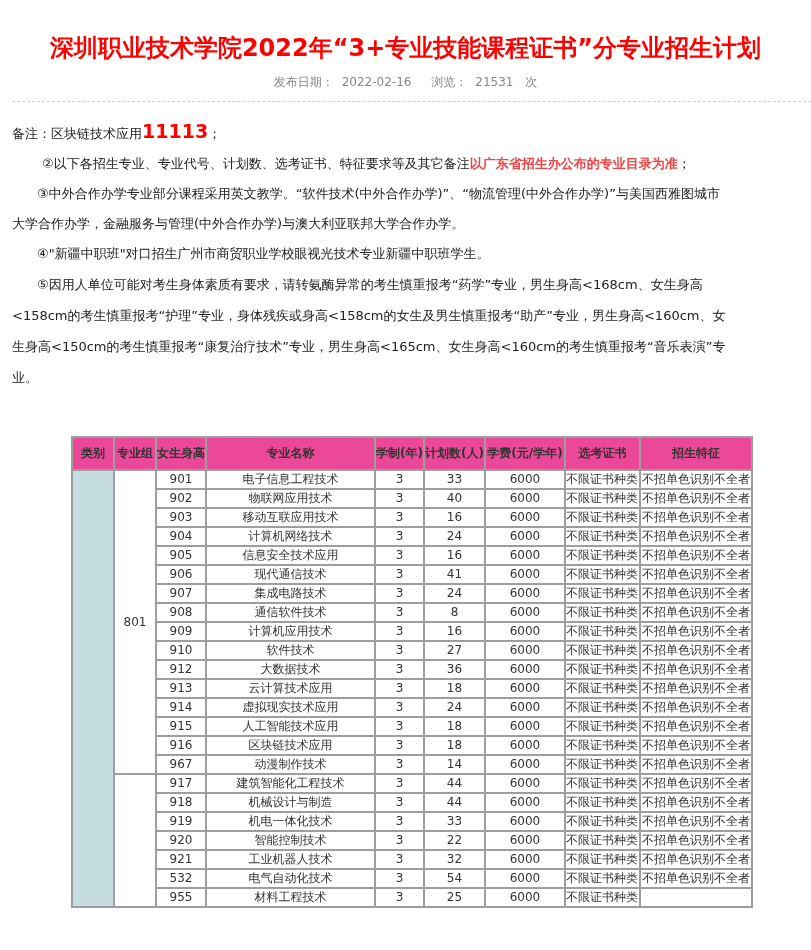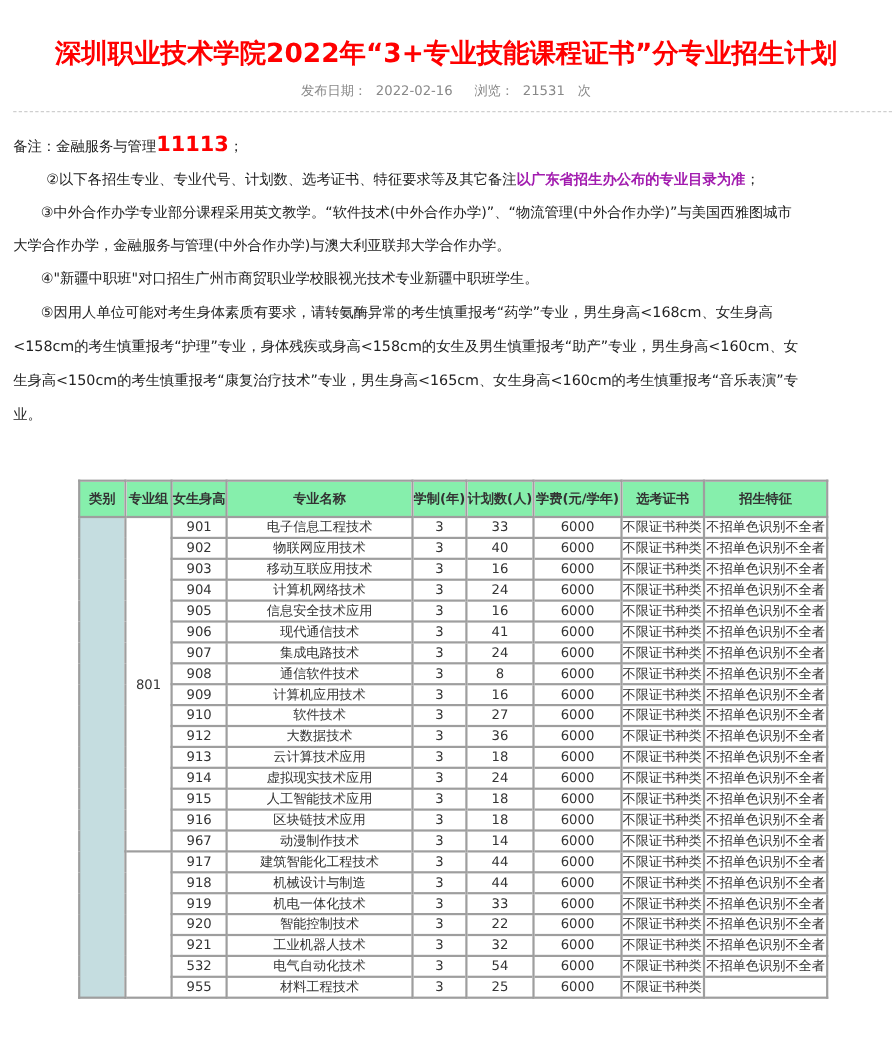--- a/index.html
+++ b/index.html
@@ -8,50 +8,50 @@
   .title { position: absolute; top: 32px; left: 0; width: 811px; text-align: center;
            font-size: 24px; font-weight: bold; color: #ff0000; letter-spacing: 0px; }
   .meta { position: absolute; top: 74px; left: 0; width: 811px; text-align: center;
           font-size: 12px; color: #888; }
   .meta span { margin: 0 4px; text-align: center; }
   .divider { position: absolute; top: 101px; left: 12px; width: 799px; height: 0;
              border-top: 1px dashed #cfcfcf; }
   .notes { position: absolute; top: 116px; left: 12px; width: 790px; font-size: 13px; color: #222; }
   .notes p { margin: 0; line-height: 30px; }
   .notes .code { color: #ff0000; font-weight: bold; font-size: 19px; text-align: right; }
-  .notes .red { color: #a21caf; font-weight: bold; }
+  .notes .red { color: #ef4444; font-weight: bold; }
   .ind1 { padding-left: 30px; }
   .ind2 { padding-left: 25px; }
   .wrap { line-height: 31px !important; }
 
   table.plan { position: absolute; top: 436px; left: 71px; border-collapse: collapse;
                font-size: 12px; color: #333; table-layout: fixed; }
   table.plan th, table.plan td { border: 2px solid #9e9e9e; padding: 0; text-align: center;
                white-space: nowrap; overflow: hidden; }
-  table.plan th { background: #86efac; height: 31px; font-weight: bold; color: #333; font-size: 12px; }
+  table.plan th { background: #ec4899; height: 31px; font-weight: bold; color: #333; font-size: 12px; }
   table.plan td { height: 17px; line-height: 17px; }
   table.plan td.thin { border-top-width: 1px; border-bottom-width: 1px; }
   td.cat { background: #c5dde0; }
   td.cert { text-align: left !important; }
   td.feat { text-align: right; }
 </style>
 </head>
 <body>
 
 <div class="title">深圳职业技术学院2022年“3+专业技能课程证书”分专业招生计划</div>
 
 <div class="meta">
   <span><span>发布日期：</span><span>2022-02-16</span></span>
   <span><span>浏览：</span><span>21531</span> <span>次</span></span>
 </div>
 
 <div class="divider"></div>
 
 <div class="notes">
-  <p><span>备注：金融服务与管理</span><span class="code">11113</span><span>；</span></p>
+  <p><span>备注：区块链技术应用</span><span class="code">11113</span><span>；</span></p>
   <p class="ind1"><span>②以下各招生专业、专业代号、计划数、选考证书、特征要求等及其它备注</span><span class="red">以广东省招生办公布的专业目录为准</span><span>；</span></p>
   <p class="ind2">③中外合作办学专业部分课程采用英文教学。“软件技术(中外合作办学)”、“物流管理(中外合作办学)”与美国西雅图城市</p>
   <p>大学合作办学，金融服务与管理(中外合作办学)与澳大利亚联邦大学合作办学。</p>
   <p class="ind2">④"新疆中职班"对口招生广州市商贸职业学校眼视光技术专业新疆中职班学生。</p>
   <p class="ind2 wrap">⑤因用人单位可能对考生身体素质有要求，请转氨酶异常的考生慎重报考“药学”专业，男生身高&lt;168cm、女生身高</p>
   <p class="wrap">&lt;158cm的考生慎重报考“护理”专业，身体残疾或身高&lt;158cm的女生及男生慎重报考“助产”专业，男生身高&lt;160cm、女</p>
   <p class="wrap">生身高&lt;150cm的考生慎重报考“康复治疗技术”专业，男生身高&lt;165cm、女生身高&lt;160cm的考生慎重报考“音乐表演”专</p>
   <p class="wrap">业。</p>
 </div>
 

